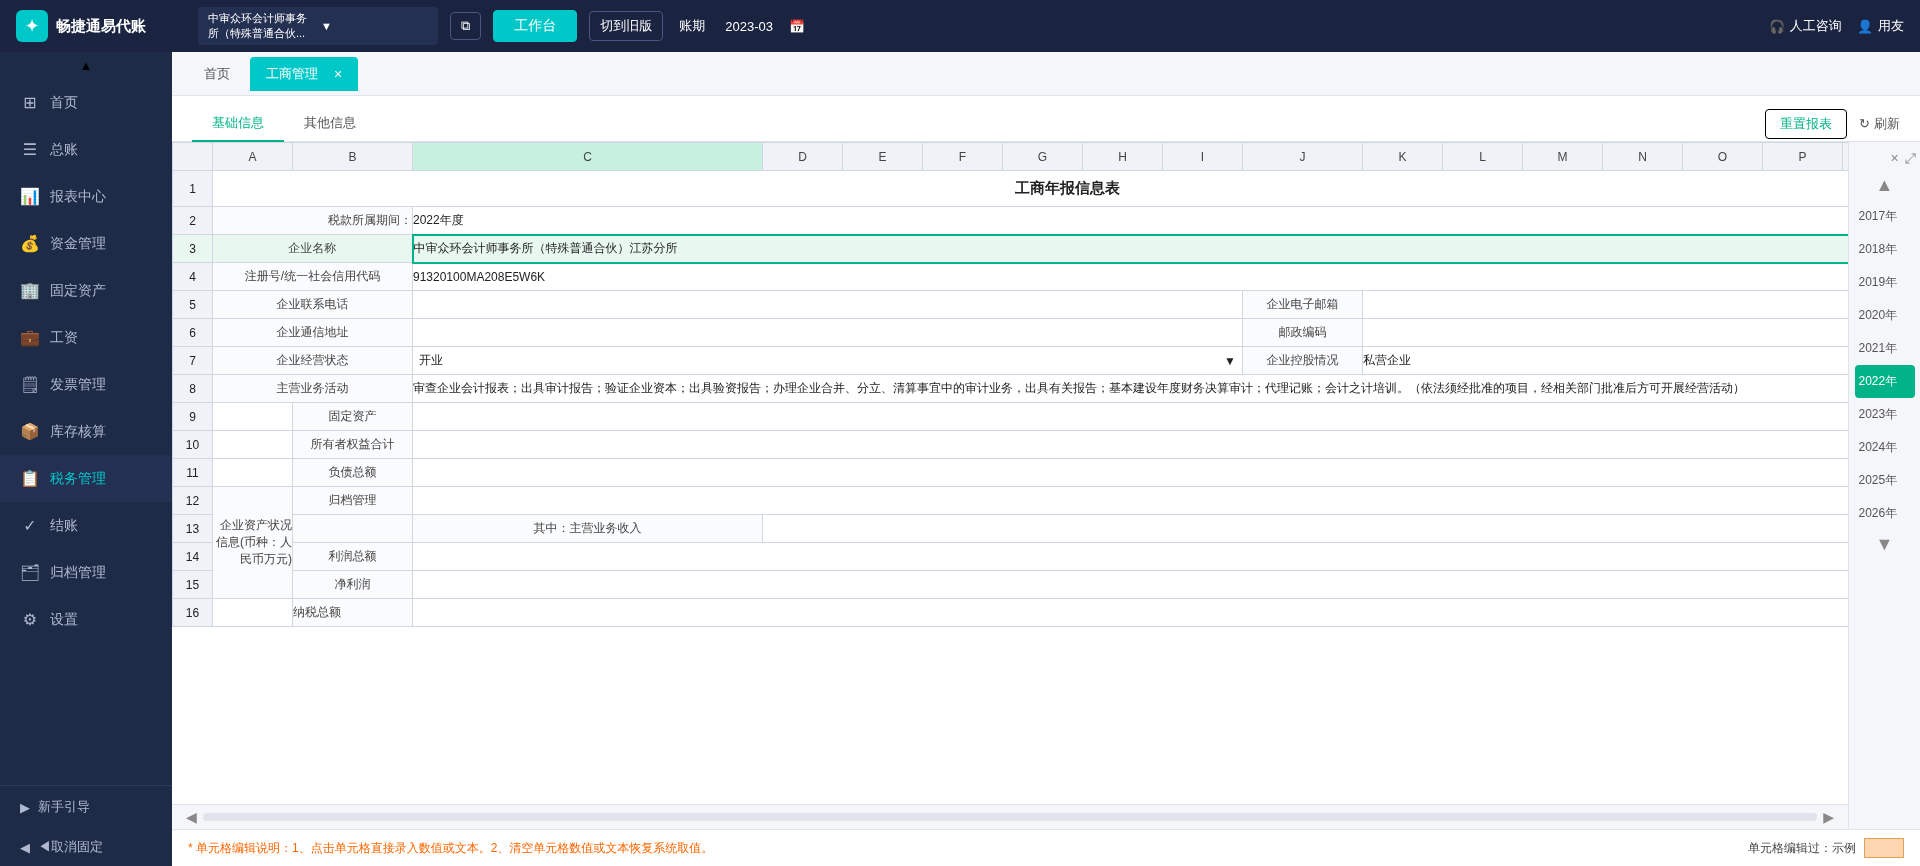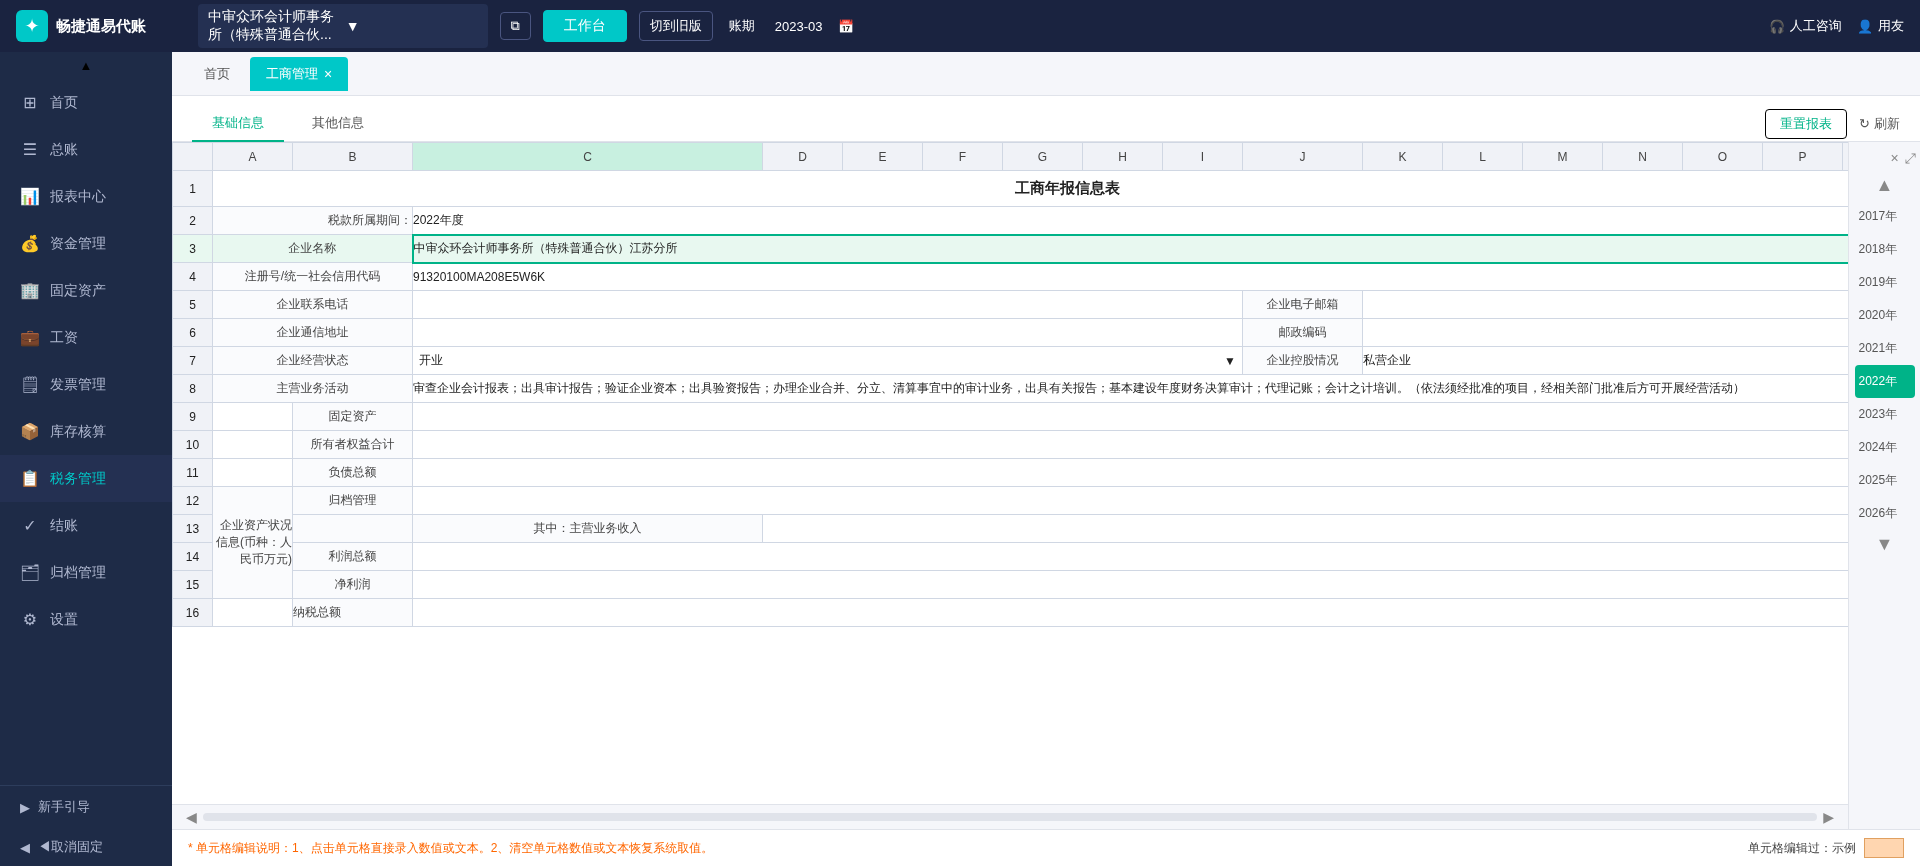--- a/index.html
+++ b/index.html
@@ -9,21 +9,21 @@
     .top-bar {
       display: flex; align-items: center; height: 52px;
       background: #1a2340; padding: 0 16px; gap: 12px;
     }
     .logo-area { display: flex; align-items: center; gap: 8px; min-width: 170px; }
     .logo-icon { width: 32px; height: 32px; background: #00c8c8; border-radius: 6px; display: flex; align-items: center; justify-content: center; color: white; font-size: 18px; }
     .logo-text { color: white; font-size: 15px; font-weight: bold; }
     .company-selector {
       display: flex; align-items: center; gap: 6px;
       background: #243052; border-radius: 4px; padding: 4px 10px;
-      color: white; font-size: 14px; cursor: pointer; min-width: 240px;
+      color: white; font-size: 11px; cursor: pointer; min-width: 240px;
     }
     .company-selector span { flex: 1; }
     .top-btn {
       background: none; border: 1px solid #4a5580; border-radius: 4px;
       color: white; padding: 5px 10px; cursor: pointer; font-size: 13px;
       display: flex; align-items: center; gap: 4px;
     }
     .top-btn.primary { background: #00c8c8; border-color: #00c8c8; font-size: 14px; padding: 6px 20px; }
     .top-btn.outline { border: 1px solid #4a5580; }
     .period-text { color: white; font-size: 13px; margin: 0 4px; }
@@ -69,31 +69,31 @@
       display: flex; align-items: center; background: #f5f6fa;
       border-bottom: 1px solid #e0e3ea; padding: 0 16px; height: 44px;
       gap: 4px;
     }
     .tab-home {
       padding: 8px 16px; color: #555; font-size: 13px; cursor: pointer;
     }
     .tab-active {
       background: #00c8c8; color: white; border-radius: 4px 4px 0 0;
       padding: 8px 16px; font-size: 13px; cursor: pointer;
-      display: flex; align-items: center; gap: 6px;
+      display: flex; align-items: center; gap: 16px;
     }
     .tab-close { font-size: 14px; cursor: pointer; }
 
     
     .inner-content { flex: 1; display: flex; flex-direction: column; overflow: hidden; background: white; margin: 0; }
 
     
     .sub-tabs {
       display: flex; align-items: center; padding: 10px 20px 0;
-      border-bottom: 1px solid #e0e3ea; gap: 8px;
+      border-bottom: 1px solid #e0e3ea; gap: 0;
     }
     .sub-tab {
       padding: 8px 20px; font-size: 13px; cursor: pointer;
       color: #555; border-bottom: 2px solid transparent; margin-bottom: -1px;
     }
     .sub-tab.active { color: #00b388; border-bottom: 2px solid #00b388; font-weight: 500; }
     .sub-tab-actions {
       margin-left: auto; display: flex; align-items: center; gap: 12px;
     }
     .reset-btn {

